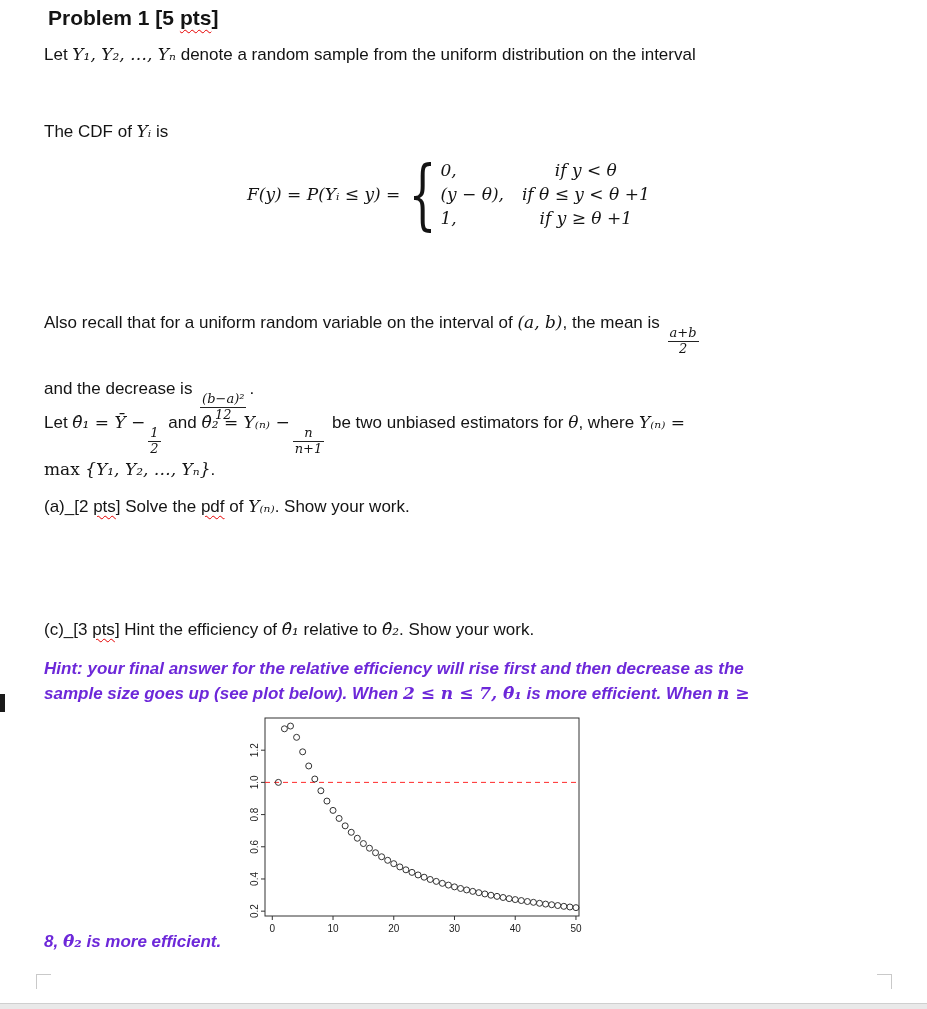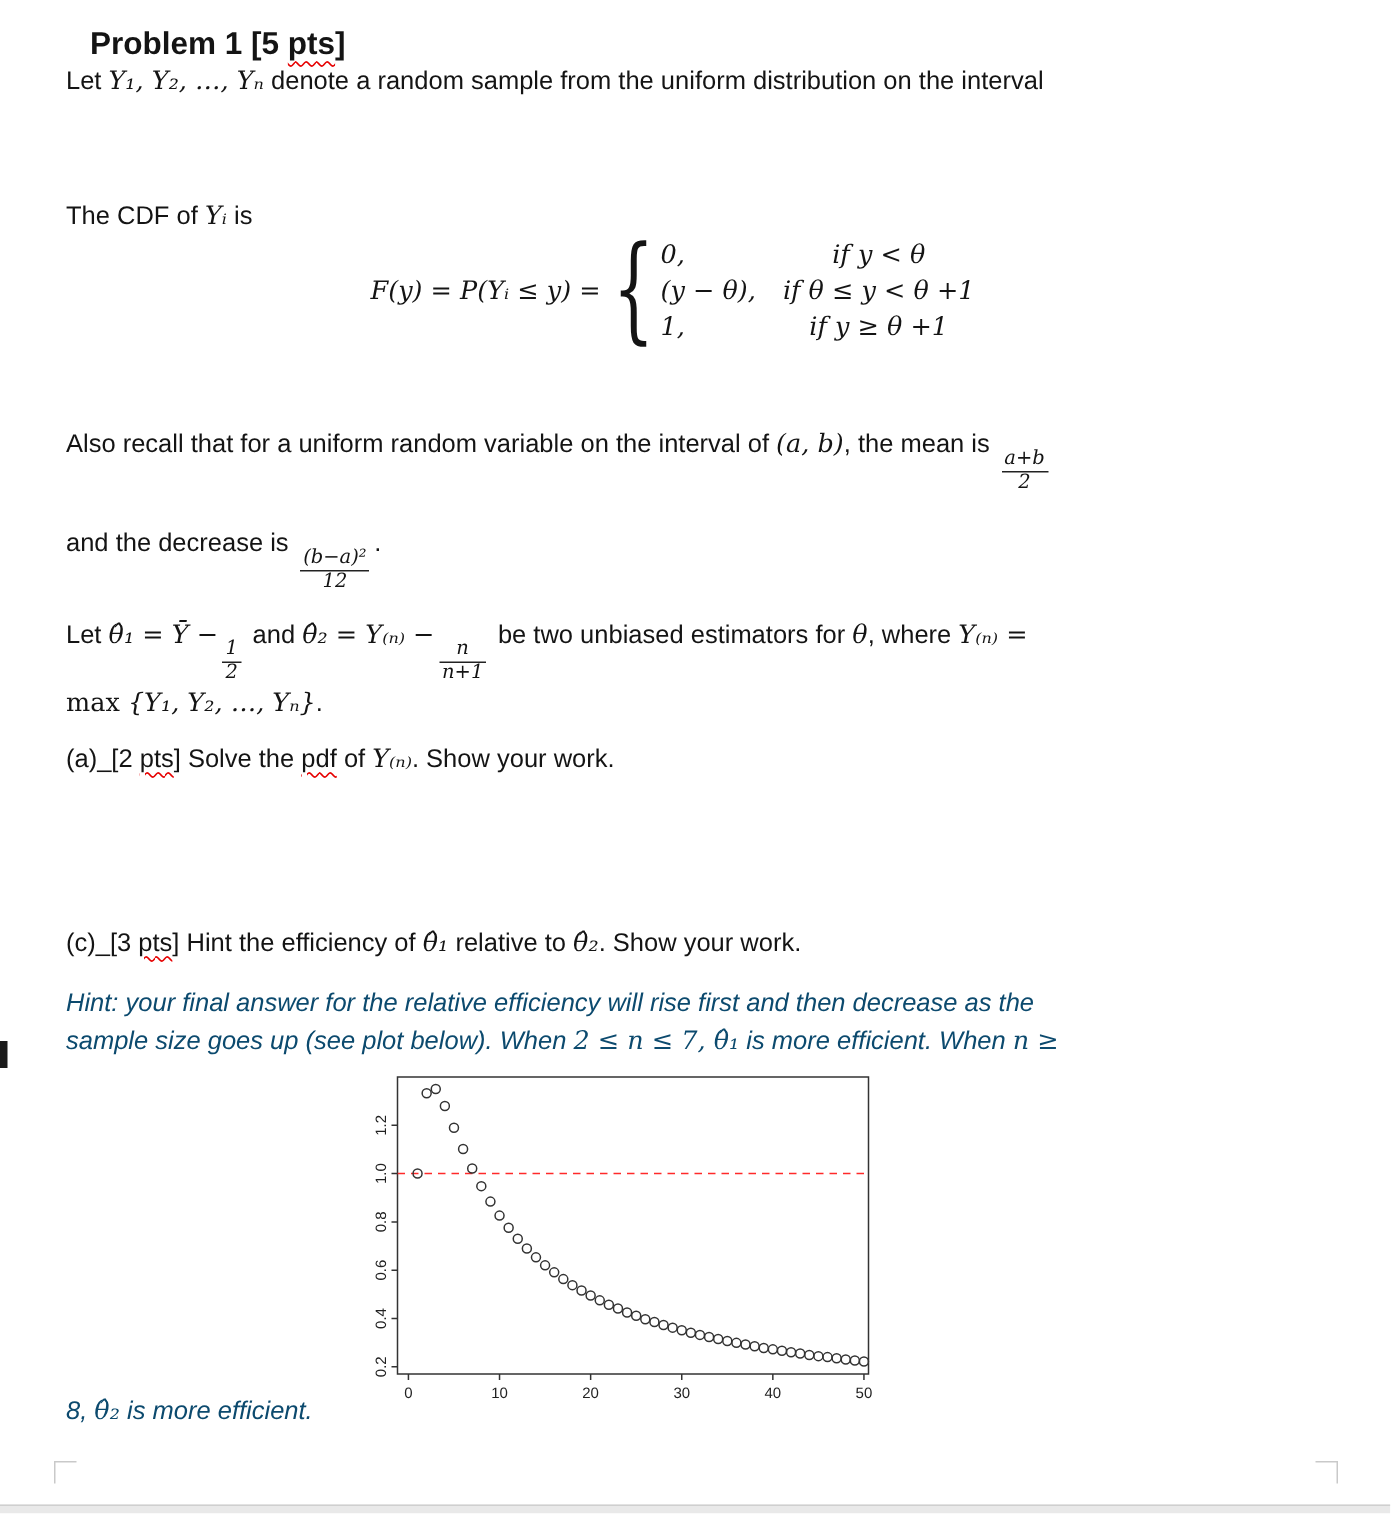--- a/index.html
+++ b/index.html
@@ -1,32 +1,32 @@
 <!DOCTYPE html>
 <html><head>
 <meta charset="utf-8">
 <style>
   html,body{margin:0;padding:0;background:#fff;}
   .doc{position:relative;width:927px;height:1009px;background:#ffffff;overflow:hidden;
        font-family:"Liberation Sans",sans-serif;font-size:17px;color:#141414;}
-  .title{position:absolute;left:44px;top:0;margin:16px;font-size:21px;font-weight:bold;line-height:28px;white-space:nowrap;}
+  .title{position:absolute;left:44px;top:0;margin:4px;font-size:21px;font-weight:bold;line-height:28px;white-space:nowrap;}
   .para{position:absolute;left:44px;}
   .line{line-height:24px;white-space:nowrap;}
   .line-tall{line-height:35px;white-space:nowrap;}
   .seg-t{font-family:"Liberation Sans",sans-serif;}
   .seg-b{}
   .seg-m{font-family:"DejaVu Serif",serif;font-style:italic;}
   .seg-r{font-family:"DejaVu Serif",serif;}
   .seg-q{text-decoration-line:underline;text-decoration-style:wavy;text-decoration-color:#e60000;
          text-decoration-thickness:1px;text-underline-offset:3px;}
   .seg-bq{text-decoration-line:underline;text-decoration-style:wavy;text-decoration-color:#e60000;
          text-decoration-thickness:1px;text-underline-offset:4px;}
   .seg-hi{font-style:italic;}
   .seg-hm{font-family:"DejaVu Serif",serif;font-style:italic;}
-  .red{color:#0c4a6e;}
+  .red{color:#6d28d9;font-weight:bold;}
   .frac{display:inline-block;vertical-align:middle;text-align:center;
         font-family:"DejaVu Serif",serif;font-style:italic;font-size:13px;line-height:1.15;margin:0 3px;}
   .fn{display:block;padding:0 2px;margin-top:35px;}
   .fd{display:block;border-top:1px solid #222;padding:0 2px;}
   .equation{position:absolute;left:247px;top:160px;display:flex;align-items:center;}
   .eq-lhs{font-size:17px;}
   .brace{font-family:"DejaVu Serif",serif;font-size:44px;font-weight:400;display:inline-block;
          transform:scaleY(1.75);line-height:1;margin:0 4px 0 8px;}
   .cases{display:grid;grid-template-columns:auto auto;column-gap:18px;row-gap:4px;font-size:17px;align-items:center;}
   .case-v{font-family:"DejaVu Serif",serif;font-style:italic;}
@@ -43,38 +43,38 @@
 <body>
 
 <div class="doc">
 
   <h1 class="title"><span class="seg-b">Problem 1 [5 </span><span class="seg-bq">pts</span><span class="seg-b">]</span></h1>
 
   <div class="para" style="top:42px">
     <div class="line"><span class="seg-t">Let </span><span class="seg-m">Y₁, Y₂, …, Yₙ</span><span class="seg-t"> denote a random sample from the uniform distribution on the interval</span></div>
   </div>
 
-  <div class="para" style="top:132px">
+  <div class="para" style="top:119px">
     <div class="line"><span class="seg-t">The CDF of </span><span class="seg-m">Yᵢ</span><span class="seg-t"> is</span></div>
   </div>
 
   <div class="equation">
     <span class="eq-lhs"><span class="seg-m">F(y) = P(Yᵢ ≤ y) =</span></span>
     <span class="brace">{</span>
     <div class="cases" id="cases">
         <span class="case-v">0,</span>
         <span class="case-c">if y &lt; θ</span>
         <span class="case-v">(y − θ),</span>
         <span class="case-c">if θ ≤ y &lt; θ +1</span>
         <span class="case-v">1,</span>
         <span class="case-c">if y ≥ θ +1</span>
       </div>
   </div>
 
-  <div class="para" style="top:264px">
+  <div class="para" style="top:291px">
     <div class="line-tall"><span class="seg-t">Also recall that for a uniform random variable on the interval of </span><span class="seg-m">(a, b)</span><span class="seg-t">, the mean is </span><span class="frac"><span class="fn">a+b</span><span class="fd">2</span></span></div>
     <div class="line-tall"><span class="seg-t">and the decrease is </span><span class="frac"><span class="fn">(b−a)²</span><span class="fd">12</span></span><span class="seg-t">.</span></div>
   </div>
 
   <div class="para" style="top:391px">
     <div class="line-tall"><span class="seg-t">Let </span><span class="seg-m">θ̂₁ = Ȳ −</span><span class="frac"><span class="fn">1</span><span class="fd">2</span></span><span class="seg-t"> and </span><span class="seg-m">θ̂₂ = Y₍ₙ₎ −</span><span class="frac"><span class="fn">n</span><span class="fd">n+1</span></span><span class="seg-t"> be two unbiased estimators for </span><span class="seg-m">θ</span><span class="seg-t">, where </span><span class="seg-m">Y₍ₙ₎ =</span></div>
     <div class="line"><span class="seg-r">max </span><span class="seg-m">{Y₁, Y₂, …, Yₙ}</span><span class="seg-t">.</span></div>
   </div>
 
   <div class="para" style="top:494px">

